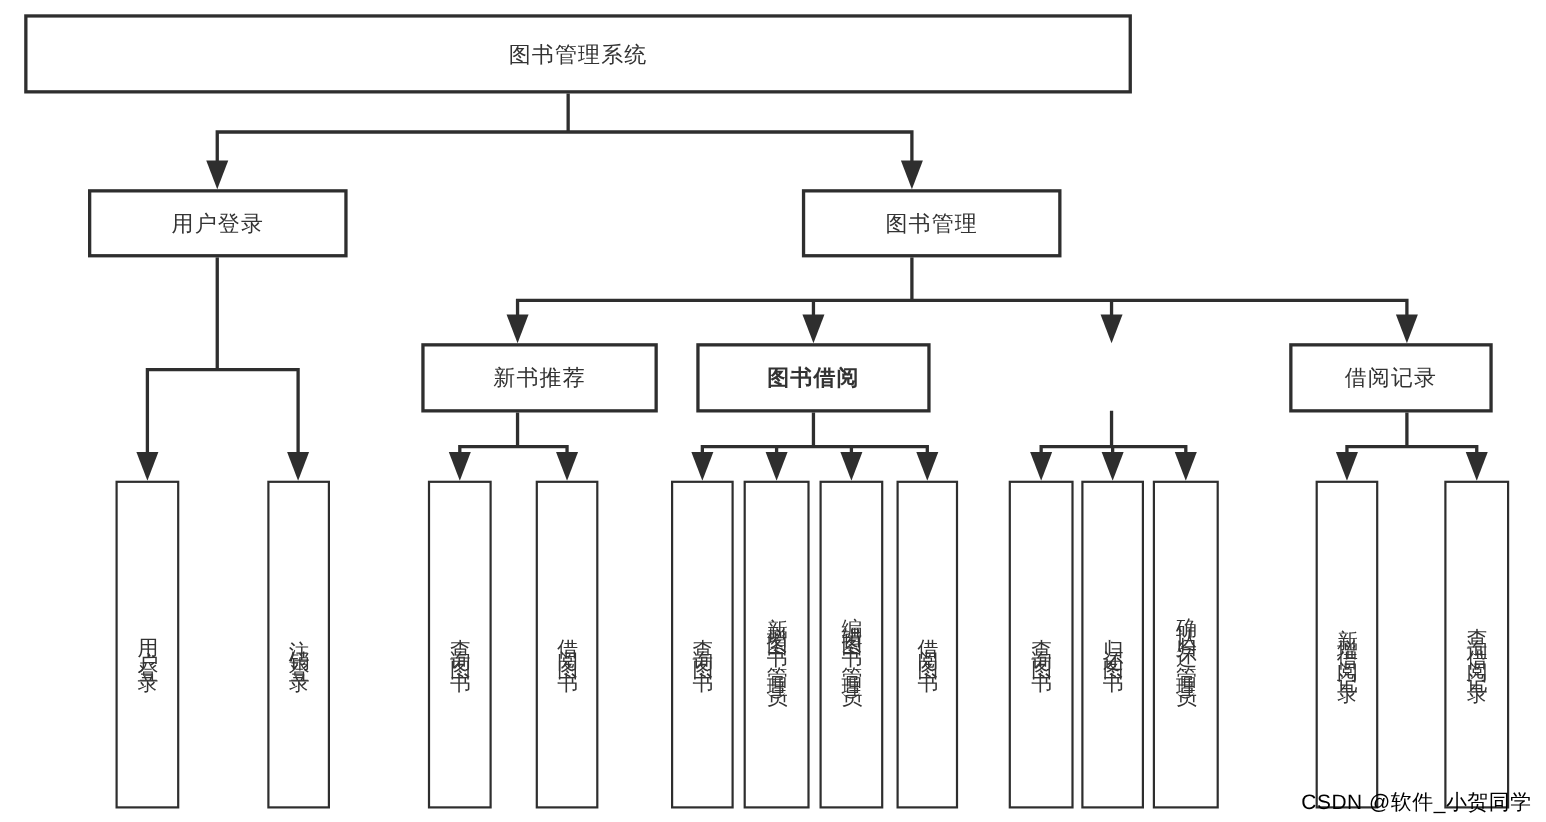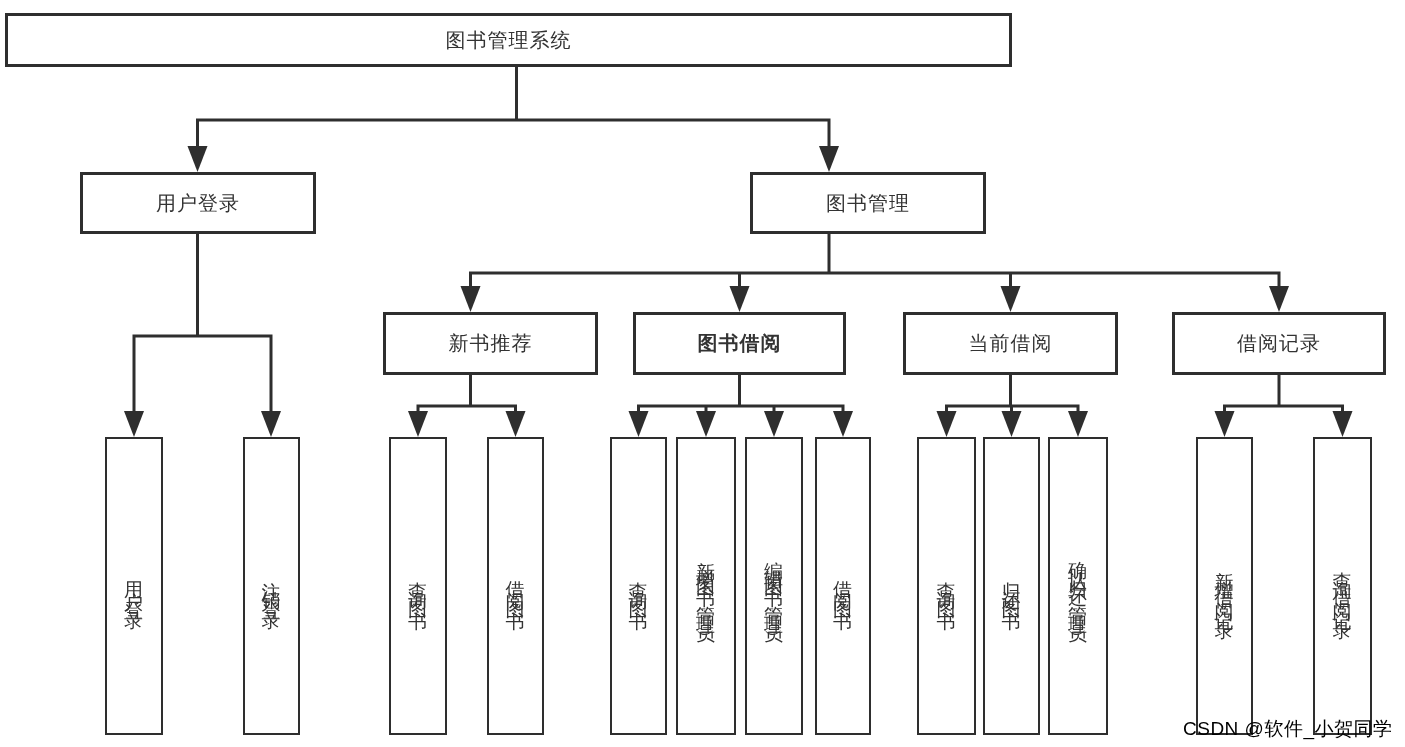--- a/index.html
+++ b/index.html
@@ -108,41 +108,38 @@
 
       <polygon points="936.5,411 956.5,411 946.5,437"></polygon>
       <polygon points="1001.5,411 1021.5,411 1011.5,437"></polygon>
       <polygon points="1068,411 1088,411 1078,437"></polygon>
 
       <polygon points="1214.5,411 1234.5,411 1224.5,437"></polygon>
       <polygon points="1332.5,411 1352.5,411 1342.5,437"></polygon>
     </g>
   </svg>
 
-  <div class="node hbox" style="left:5px; top:13px; width:1007px; height:54px;">
+  <div class="node hbox" style="left:22px; top:13px; width:1007px; height:72px;">
     <span>图书管理系统</span>
   </div>
 
   <div class="node hbox" style="left:80px; top:172px; width:236px; height:62px;">
     <span>用户登录</span>
   </div>
-  <div class="node hbox" style="left:750px; top:172px; width:236px; height:62px;">
+  <div class="node hbox" style="left:729px; top:172px; width:236px; height:62px;">
     <span>图书管理</span>
   </div>
 
   <div class="node hbox" style="left:363px; top:312px; width:215px; height:63px;margin-left:20px;">
     <span>新书推荐</span>
   </div>
   <div class="node hbox" style="left:633px; top:312px; width:213px; height:63px;font-weight:bold;">
     <span>图书借阅</span>
   </div>
-  <div class="node hbox" style="left:903px; top:312px; width:215px; height:63px;">
-    <span>当前借阅</span>
-  </div>
-  <div class="node hbox" style="left:1172px; top:312px; width:214px; height:63px;">
+  <div class="node hbox" style="left:1172px; top:312px; width:185px; height:63px;">
     <span>借阅记录</span>
   </div>
 
   <div class="node vbox" style="left:105px; top:437px; width:58px; height:298px;">
     <span class="vtext">用户登录</span>
   </div>
   <div class="node vbox" style="left:243px; top:437px; width:57px; height:298px;">
     <span class="vtext">注销登录</span>
   </div>
 

